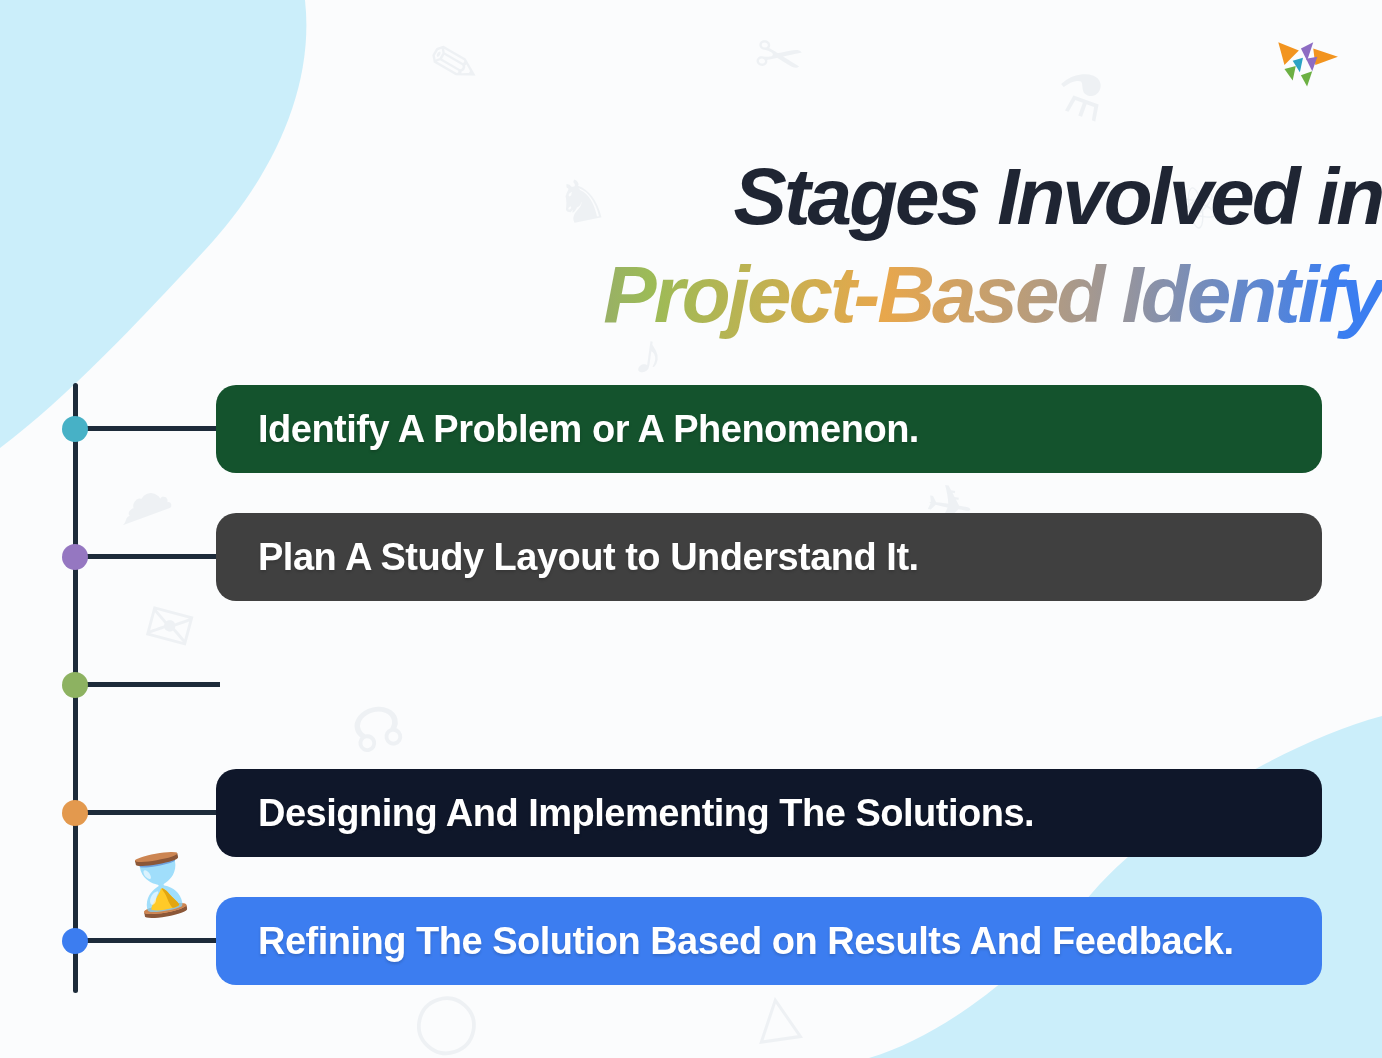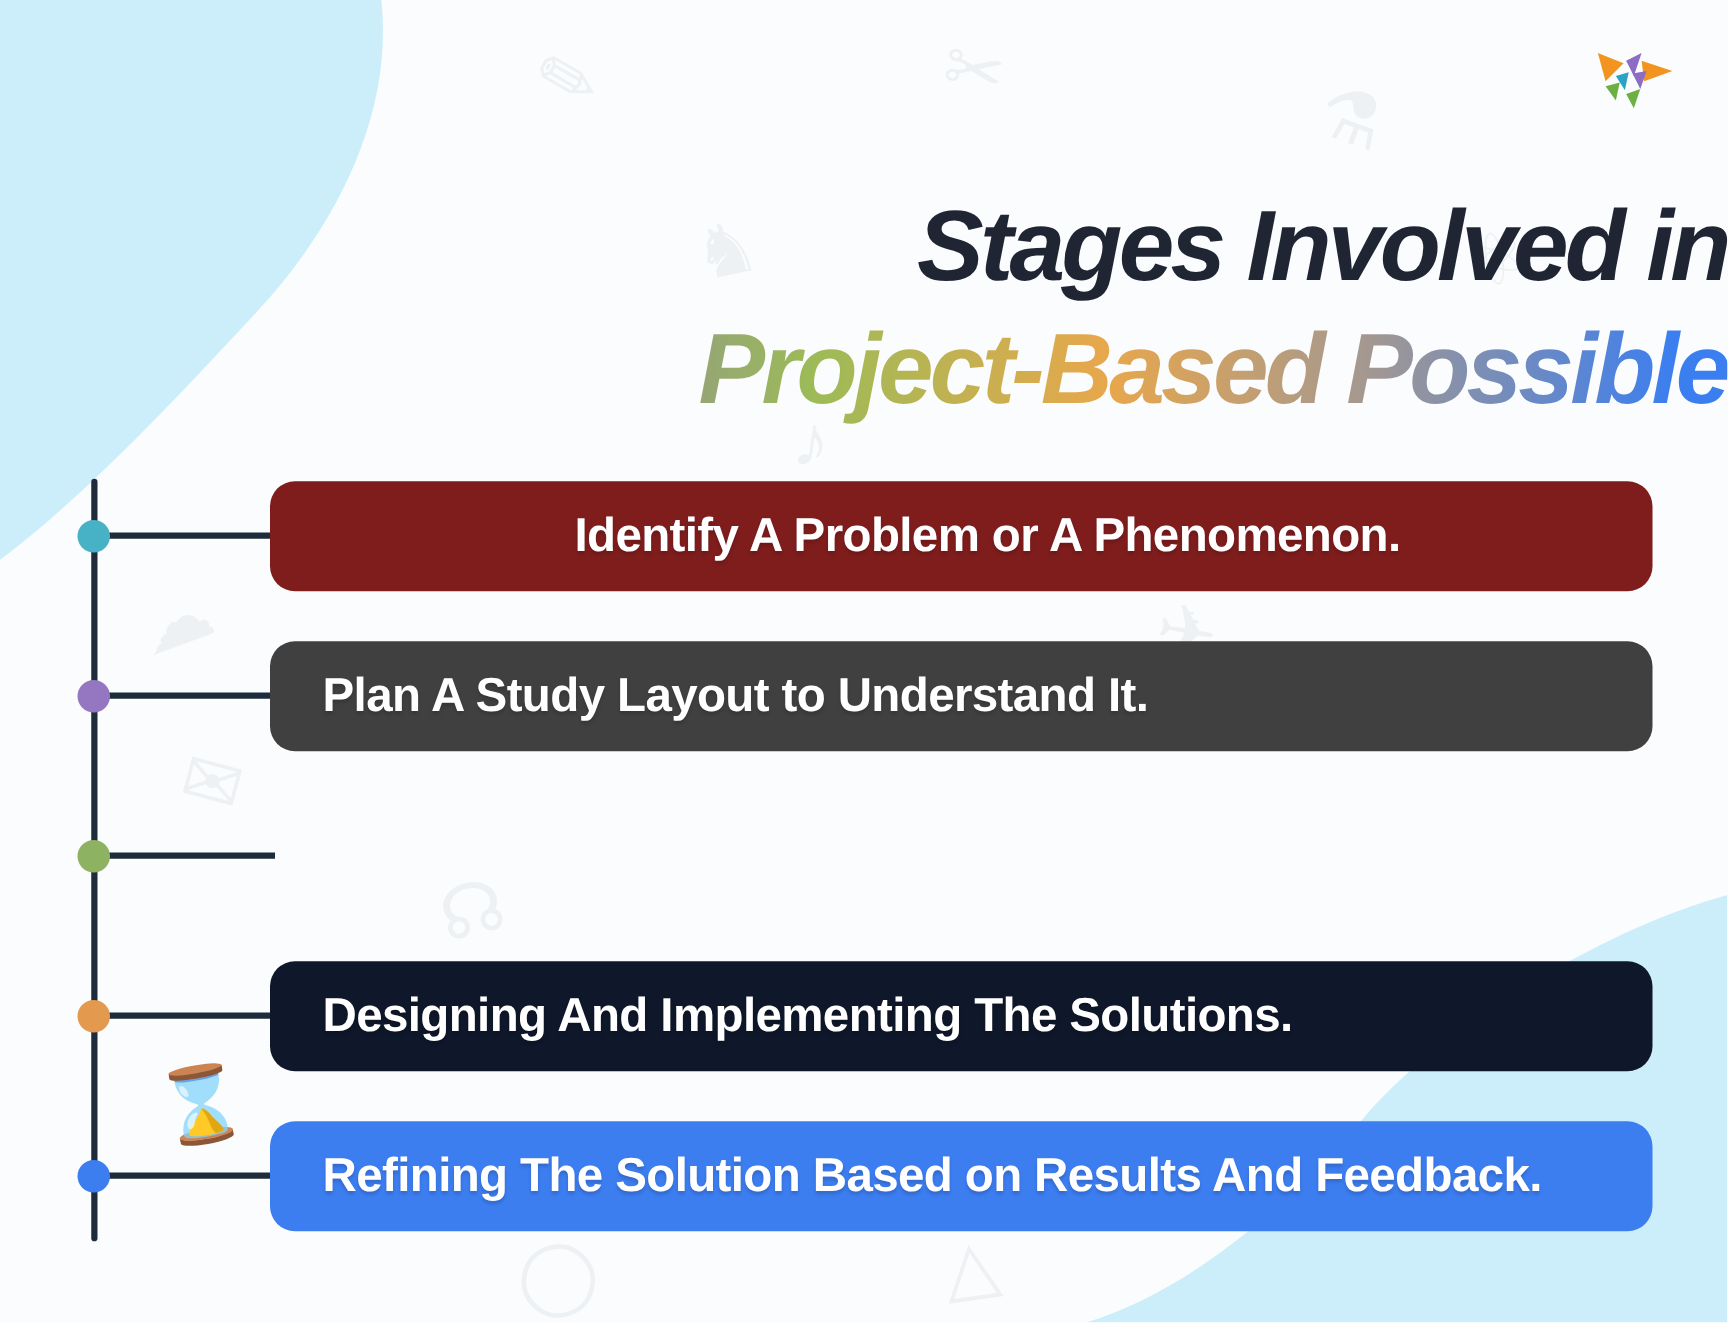--- a/index.html
+++ b/index.html
@@ -146,29 +146,29 @@
     <polygon points="32,14 44,8 38,26" fill="#8d6cc3"></polygon>
     <polygon points="44,14 68,22 46,30" fill="#f2941f"></polygon>
     <polygon points="24,26 34,23 31,37" fill="#2ba3c4"></polygon>
     <polygon points="37,24 48,22 43,36" fill="#8d6cc3"></polygon>
     <polygon points="16,34 27,31 24,45" fill="#6cb043"></polygon>
     <polygon points="32,40 43,36 38,51" fill="#6cb043"></polygon>
   </svg>
 
   <div class="title-block">
     <div class="title-line1" style="color: rgb(31, 37, 51);">Stages Involved in</div>
-    <div class="title-line2" style="background-image: linear-gradient(90deg, rgb(69, 177, 201) 0%, rgb(131, 122, 207) 14%, rgb(155, 111, 198) 22%, rgb(143, 144, 147) 34%, rgb(156, 187, 87) 47%, rgb(232, 167, 76) 64%, rgb(164, 152, 144) 79%, rgb(59, 126, 240) 97%);">Project-Based Possible</div>
+    <div class="title-line2" style="background-image: linear-gradient(90deg, rgb(69, 177, 201) 0%, rgb(131, 122, 207) 14%, rgb(155, 111, 198) 22%, rgb(143, 144, 147) 34%, rgb(156, 187, 87) 47%, rgb(232, 167, 76) 64%, rgb(164, 152, 144) 79%, rgb(59, 126, 240) 97%);">Project-Based Identify</div>
   </div>
 
   <div class="timeline-vline" style="background-color: rgb(29, 43, 58);"></div>
 
   <div class="stage" style="top:385px">
     <div class="connector" style="background-color: rgb(29, 43, 58);"></div>
     <div class="dot" style="background-color: rgb(71, 177, 198);"></div>
-    <div class="bar" style="background-color: #7f1d1d; justify-content: center;">
+    <div class="bar" style="background-color: #14532d;">
       <span class="bar-label">Identify A Problem or A Phenomenon.</span>
     </div>
   </div>
 
   <div class="stage" style="top:513px">
     <div class="connector" style="background-color: rgb(29, 43, 58);"></div>
     <div class="dot" style="background-color: rgb(149, 119, 193);"></div>
     <div class="bar" style="background-color: #404040;">
       <span class="bar-label">Plan A Study Layout to Understand It.</span>
     </div>

